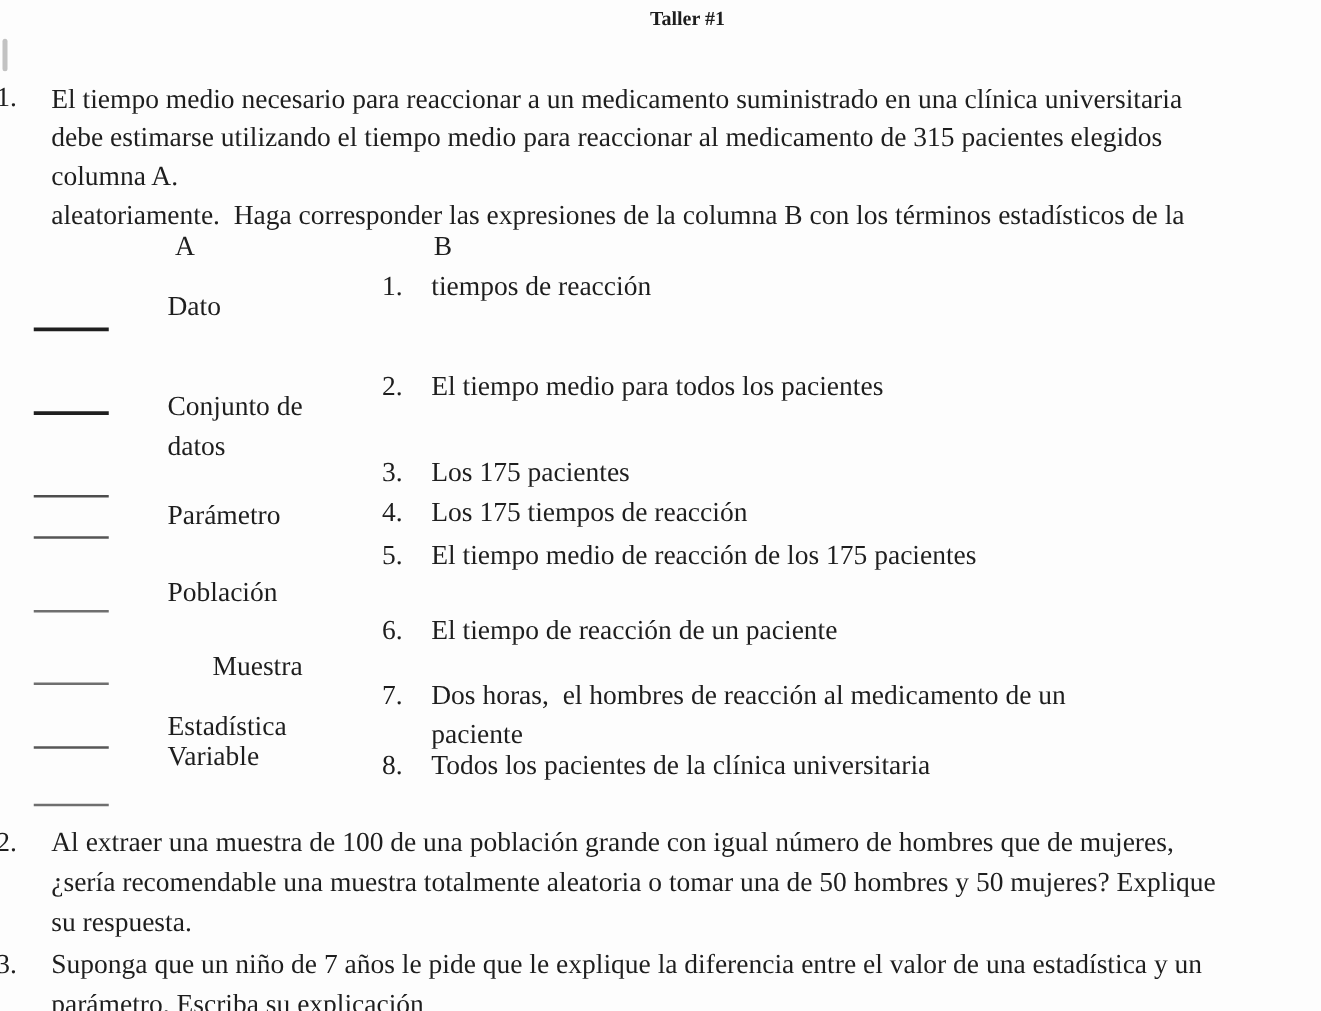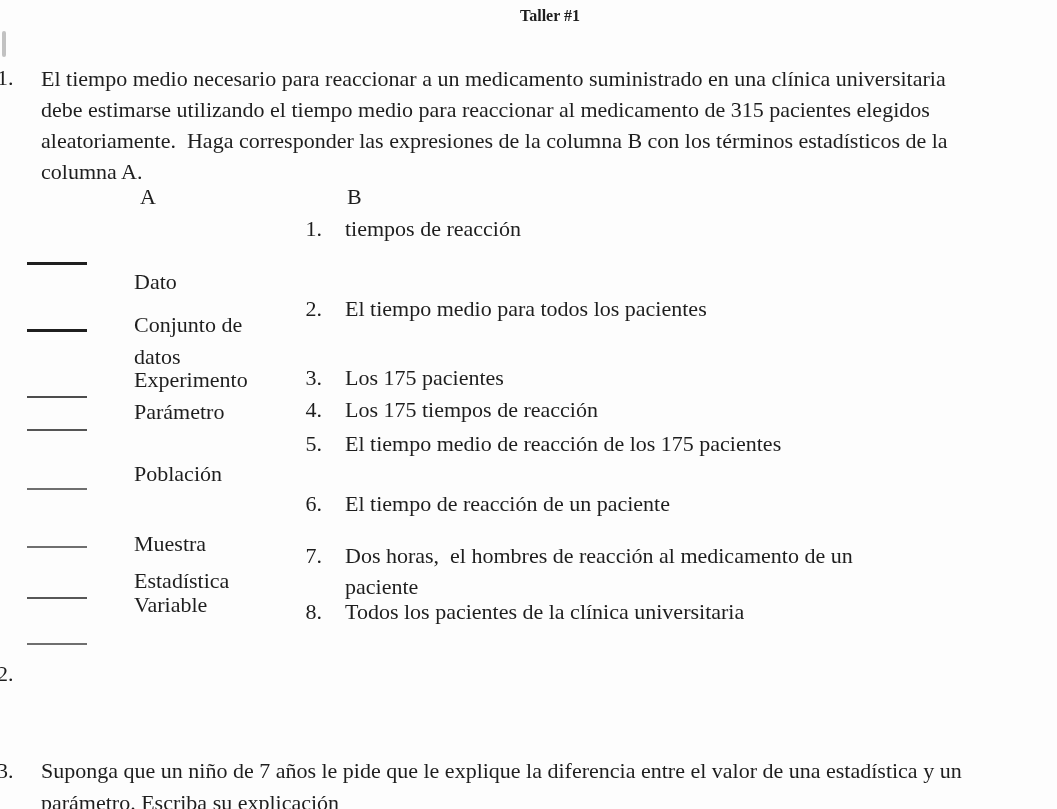--- a/index.html
+++ b/index.html
@@ -65,26 +65,26 @@
     line-height: 31px;
   }
   .col-a-header { left: 140px; top: 181px; }
   .col-b-header { left: 347px; top: 181px; }
 
   .term {
     position: absolute;
     left: 134px;
     line-height: 32px;
   }
-  .term-1 { top: 229px; margin-top: 37px; }
+  .term-1 { top: 229px; }
   .term-2 { top: 309px; }
   .term-3 { top: 364px; }
   .term-4 { top: 396px; text-align: center; }
   .term-5 { top: 458px; }
-  .term-6 { top: 528px; }
+  .term-6 { top: 517px; margin-left: 36px; }
   .term-7 { top: 565px; text-align: center; }
   .term-8 { top: 589px; }
 
   .blank {
     position: absolute;
     left: 27px;
     width: 60px;
     height: 0;
     border-top: 2px solid #6f6f6f;
   }
@@ -126,22 +126,22 @@
 <div class="page">
 
   <div class="scan-mark"></div>
 
   <div class="title">Taller #1</div>
 
   <div class="qnum qnum-1">1.</div>
   <div class="question q1">
       <div class="line">El tiempo medio necesario para reaccionar a un medicamento suministrado en una clínica universitaria</div>
       <div class="line">debe estimarse utilizando el tiempo medio para reaccionar al medicamento de 315 pacientes elegidos</div>
+      <div class="line">columna A.</div>
       <div class="line">aleatoriamente.  Haga corresponder las expresiones de la columna B con los términos estadísticos de la</div>
-      <div class="line">columna A.</div>
     </div>
 
   <div class="col-header col-a-header">A</div>
   <div class="col-header col-b-header">B</div>
 
   <div class="blank blank-1"></div>
   <div class="blank blank-2"></div>
   <div class="blank blank-3"></div>
   <div class="blank blank-4"></div>
   <div class="blank blank-5"></div>
@@ -149,23 +149,20 @@
   <div class="blank blank-7"></div>
   <div class="blank blank-8"></div>
 
   <div class="term term-1">
       <div class="line">Dato</div>
     </div>
   <div class="term term-2">
       <div class="line">Conjunto de</div>
       <div class="line">datos</div>
     </div>
-  <div class="term term-3">
-      <div class="line">Experimento</div>
-    </div>
   <div class="term term-4">
       <div class="line">Parámetro</div>
     </div>
   <div class="term term-5">
       <div class="line">Población</div>
     </div>
   <div class="term term-6">
       <div class="line">Muestra</div>
     </div>
   <div class="term term-7">
@@ -219,20 +216,25 @@
       </div>
   </div>
   <div class="bitem bitem-8">
     <span class="bnum">8.</span>
     <div class="btext">
         <div class="line">Todos los pacientes de la clínica universitaria</div>
       </div>
   </div>
 
   <div class="qnum qnum-2">2.</div>
+  <div class="question q2">
+      <div class="line">Al extraer una muestra de 100 de una población grande con igual número de hombres que de mujeres,</div>
+      <div class="line">¿sería recomendable una muestra totalmente aleatoria o tomar una de 50 hombres y 50 mujeres? Explique</div>
+      <div class="line">su respuesta.</div>
+    </div>
 
   <div class="qnum qnum-3">3.</div>
   <div class="question q3">
       <div class="line">Suponga que un niño de 7 años le pide que le explique la diferencia entre el valor de una estadística y un</div>
       <div class="line">parámetro. Escriba su explicación</div>
     </div>
 
 </div>
 
 </body></html>

